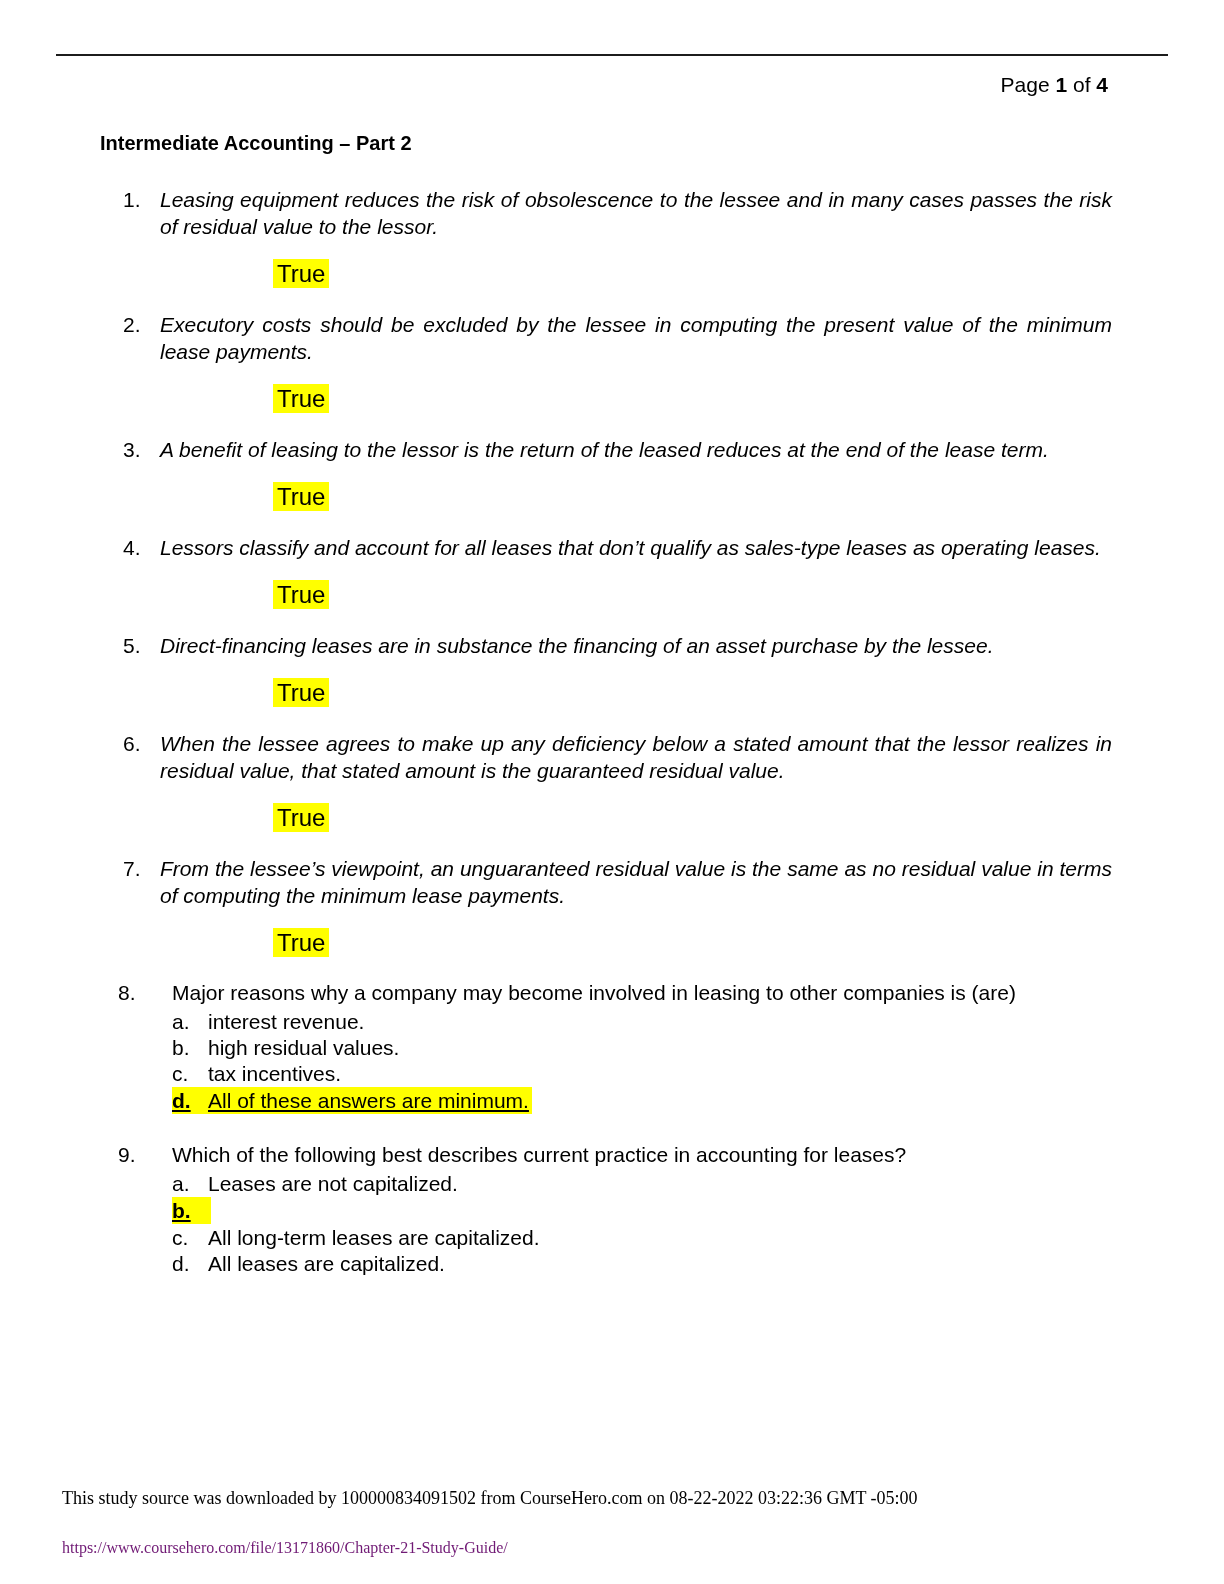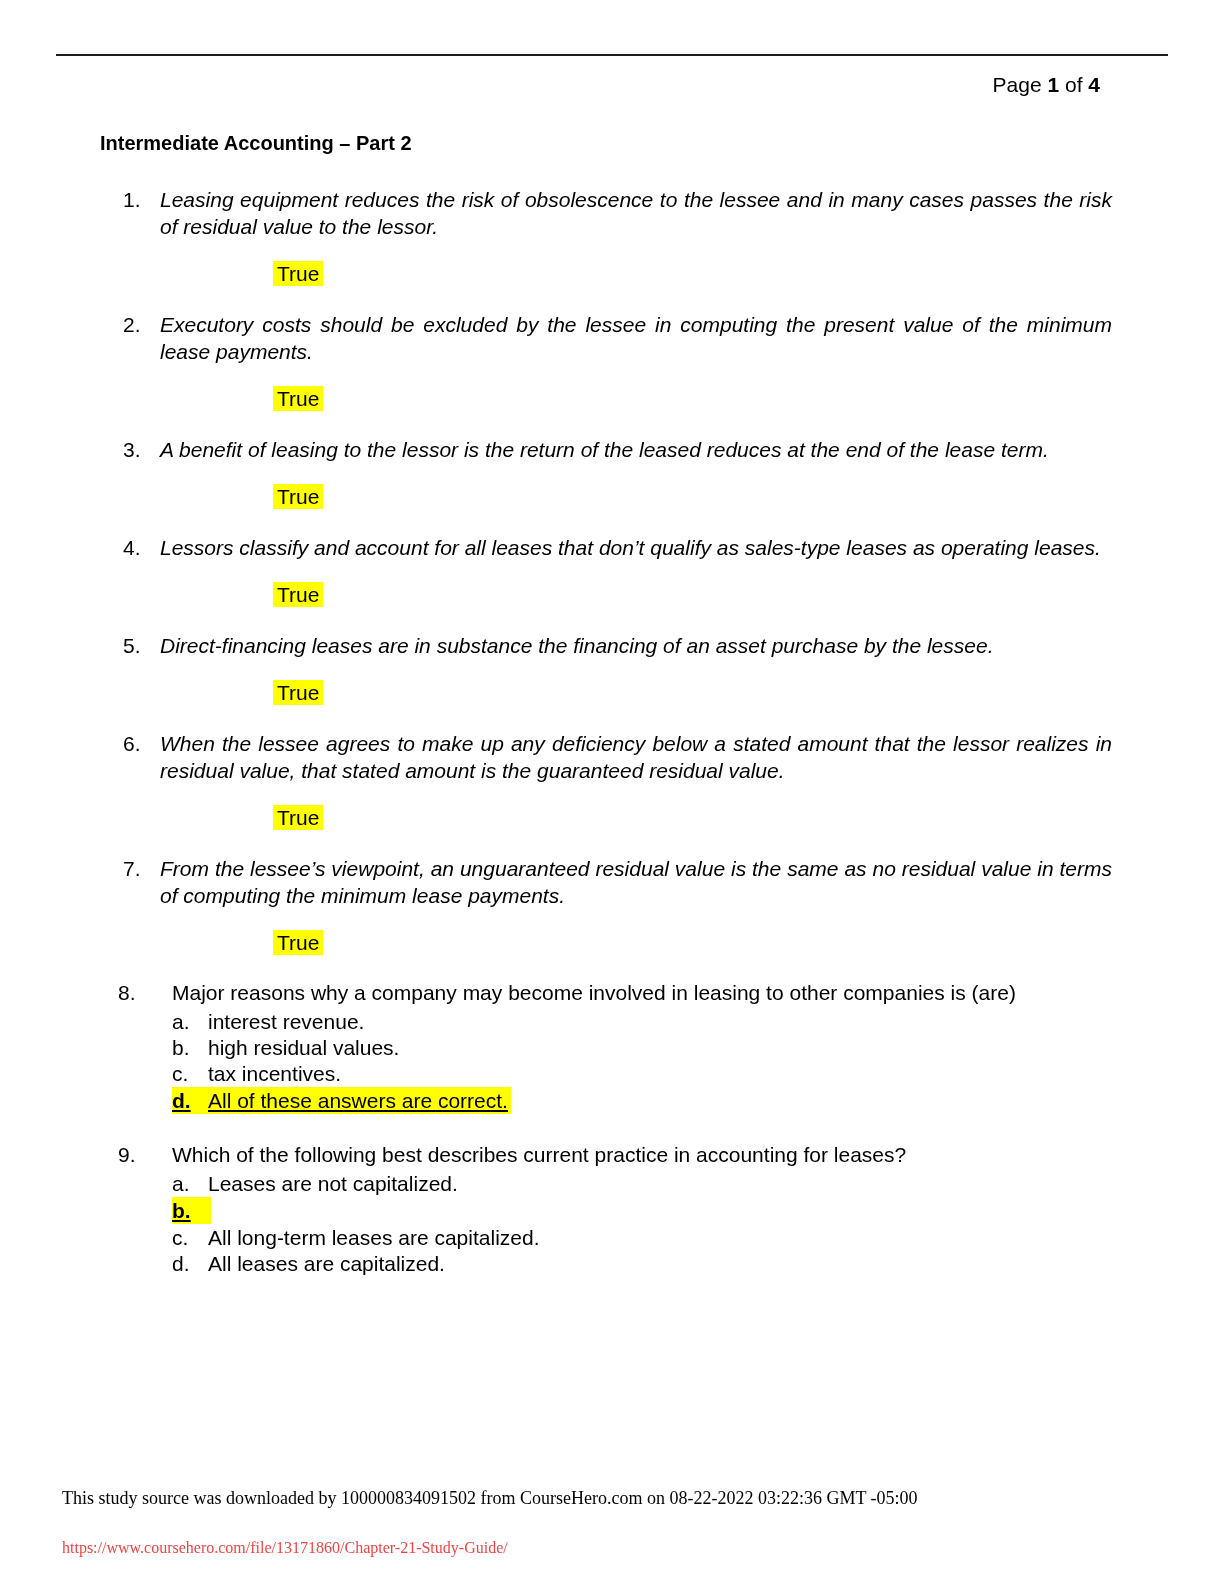--- a/index.html
+++ b/index.html
@@ -16,21 +16,21 @@
     position: absolute;
     top: 54px;
     left: 56px;
     width: 1112px;
     height: 0;
     border-top: 2px solid #1c1c1c;
   }
   .page-label {
     position: absolute;
     top: 72px;
-    right: 124px;
+    right: 116px;
     font-size: 21px;
     line-height: 26px;
   }
   .page-label .pg-bold { font-weight: bold; }
 
   .content {
     position: absolute;
     top: 128px;
     left: 100px;
     width: 1012px;
@@ -47,21 +47,21 @@
     display: flex;
     padding-left: 23px;
     font-size: 21px;
     line-height: 27px;
   }
   .qnum { width: 37px; flex: none; }
   .qtext { flex: 1; text-align: justify; font-style: italic; }
 
   .answer-row {
     margin: 20px 0 24px 143px;
-    font-size: 21px;
+    font-size: 24px;
     line-height: 27px;
     padding-left: 30px;
   }
   .hl {
     background: var(--hl, #ffff00);
     padding: 1px 4px;
   }
 
   .mcq { margin-bottom: 28px; font-size: 21px; }
   .mcq-head {
@@ -96,21 +96,21 @@
     font-size: 18px;
     line-height: 22px;
   }
   .footer-url {
     position: absolute;
     left: 62px;
     top: 1538px;
     font-family: "Liberation Serif", serif;
     font-size: 16px;
     line-height: 20px;
-    color: #ef4444;
+    color: #701a75;
     text-decoration: none;
     cursor: pointer;
   }
 </style>
 </head>
 <body>
 
 <div class="top-rule"></div>
 
 <div class="page-label">
@@ -196,21 +196,21 @@
     </div>
     <div class="choice">
       <span class="choice-inner">
           <span class="cletter">c.</span>
           <span class="ctext">tax incentives.</span>
         </span>
     </div>
     <div class="choice correct">
       <span class="choice-inner">
           <span class="cletter">d.</span>
-          <span class="ctext">All of these answers are correct.</span>
+          <span class="ctext">All of these answers are minimum.</span>
         </span>
     </div>
   </div>
 
   <div class="mcq">
     <div class="mcq-head">
       <span class="mnum">9.</span>
       <div class="mtext">Which of the following best describes current practice in accounting for leases?</div>
     </div>
     <div class="choice">

